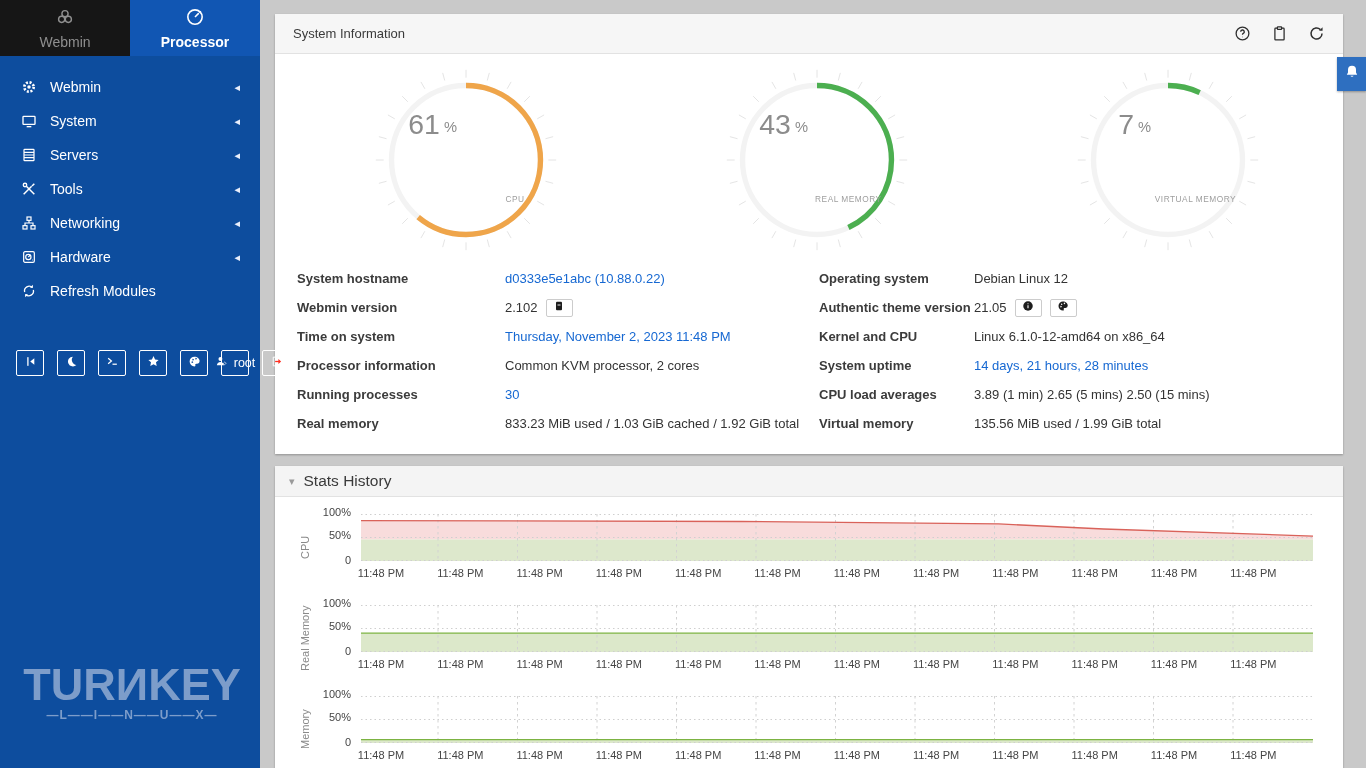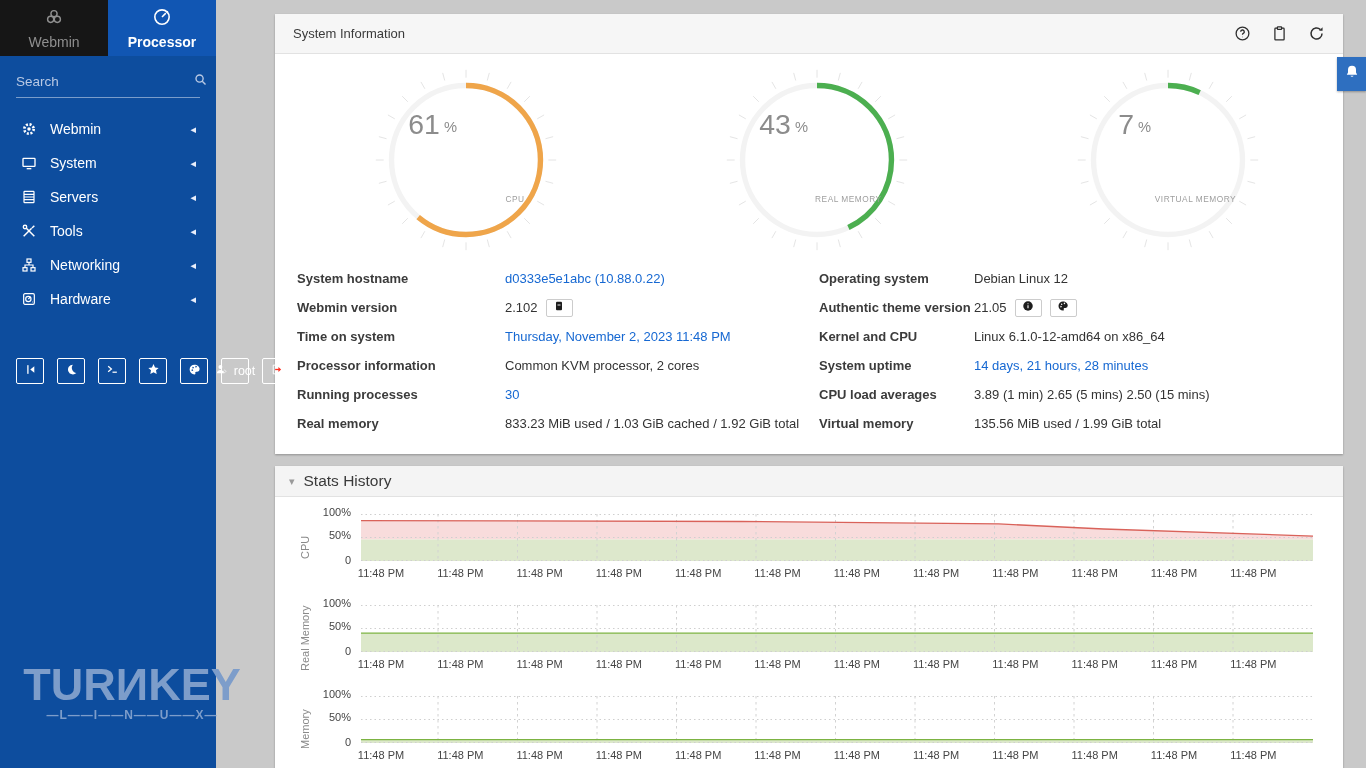--- a/index.html
+++ b/index.html
@@ -1,19 +1,19 @@
 <!DOCTYPE html>
 <html><head>
 <meta charset="utf-8">
 <style>
   * { margin:0; padding:0; box-sizing:border-box; }
   html,body { width:1366px; height:768px; overflow:hidden; font-family:"Liberation Sans", sans-serif; background:#c9c9c9; }
 
   
-  .sidebar { position:fixed; left:0; top:0; width:216px; height:768px; background:#0d4d9e; z-index:5; }
+  .sidebar { position:fixed; left:0; top:0; width:260px; height:768px; background:#0d4d9e; z-index:5; }
   .tabs { display:flex; height:56px; }
   .tab { flex:1; display:flex; flex-direction:column; align-items:center; justify-content:center; gap:4px; cursor:pointer; font-size:14px; }
   .tab-webmin { background:#161616; color:#8f8f8f; }
   .tab-dashboard { background:#1156b3; color:#fff; font-weight:bold; }
   .tab .icon svg { width:20px; height:20px; }
 
   .search-row { margin:16px 16px 2px 16px; display:flex; align-items:center; border-bottom:1px solid rgba(255,255,255,.45); padding-bottom:6px; }
   .search-row input { flex:1; background:transparent; border:none; outline:none; color:#b9c9e4; font-size:13.5px; font-family:inherit; }
   .search-row input::placeholder { color:#b9c9e4; }
   .search-row .icon { color:#b9c9e4; }
@@ -91,27 +91,20 @@
     <div class="tab tab-dashboard">
       <span class="icon"><svg viewBox="0 0 24 24" fill="none" stroke="currentColor" stroke-width="1.9">
             <circle cx="12" cy="12" r="8.6"></circle>
             <path d="M12 12l4.6-4.6"></path>
             <path d="M17.6 5.4l1.4 1.4" stroke-width="2.4"></path>
           </svg></span>
       <span>Processor</span>
     </div>
   </div>
 
-  <div class="search-row">
-    <input type="text" placeholder="Search" style="">
-    <span class="icon"><svg viewBox="0 0 24 24" fill="none" stroke="currentColor" stroke-width="2.2">
-          <circle cx="10.5" cy="10.5" r="5.7"></circle>
-          <path d="M14.8 14.8L20 20"></path>
-        </svg></span>
-  </div>
 
   <nav class="menu">
       <div class="menu-item">
         <span class="icon">
           <svg viewBox="0 0 24 24" fill="none" stroke="currentColor">
             <circle cx="12" cy="12" r="7" stroke-width="4" stroke-dasharray="3 2.5"></circle>
             <circle cx="12" cy="12" r="2.6" fill="currentColor" stroke="none"></circle>
           </svg>
         </span>
         <span>Webmin</span>
@@ -165,20 +158,31 @@
         <span class="icon">
           <svg viewBox="0 0 24 24" fill="none" stroke="currentColor" stroke-width="1.8">
             <rect x="4" y="4" width="16" height="16" rx="2"></rect>
             <circle cx="11" cy="12" r="4"></circle>
             <path d="M11 12l3.2-3.2"></path>
             <path d="M16.5 16.5h1"></path>
           </svg>
         </span>
         <span>Hardware</span>
         <span class="caret">◂</span>
+      </div>
+      <div class="menu-item">
+        <span class="icon">
+          <svg viewBox="0 0 24 24" fill="none" stroke="currentColor" stroke-width="2">
+            <path d="M5.5 13.5a7 7 0 0 1 11.7-6.7"></path>
+            <path d="M18.5 10.5a7 7 0 0 1-11.7 6.7"></path>
+            <path d="M17.8 2.8v4.4h-4.4z" fill="currentColor" stroke="none"></path>
+            <path d="M6.2 21.2v-4.4h4.4z" fill="currentColor" stroke="none"></path>
+          </svg>
+        </span>
+        <span>Refresh Modules</span>
       </div>
     </nav>
 
   <div class="quick-row">
       <button class="qbtn">
         <span class="icon"><svg viewBox="0 0 24 24" fill="currentColor">
             <rect x="6" y="4" width="2.4" height="16"></rect>
             <path d="M19 6l-7.5 6L19 18z"></path>
           </svg></span>
       </button>

